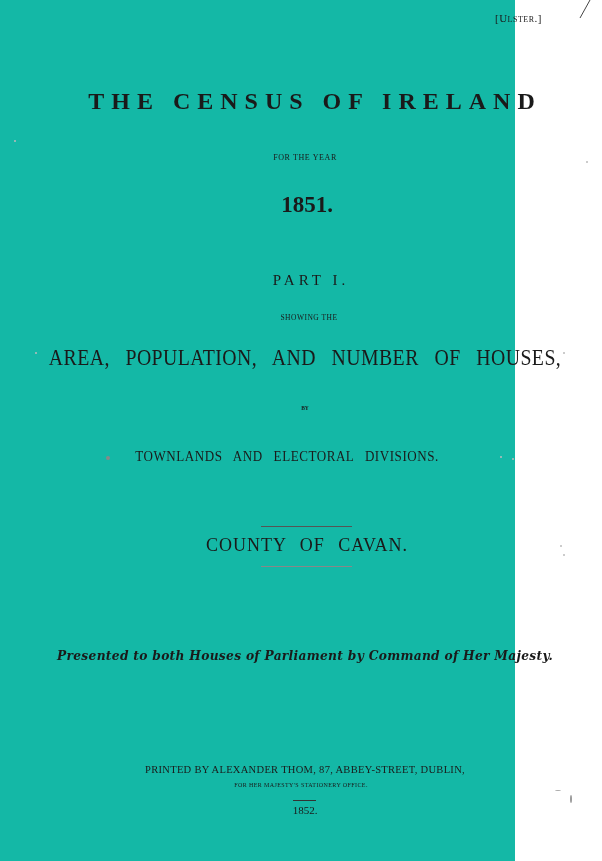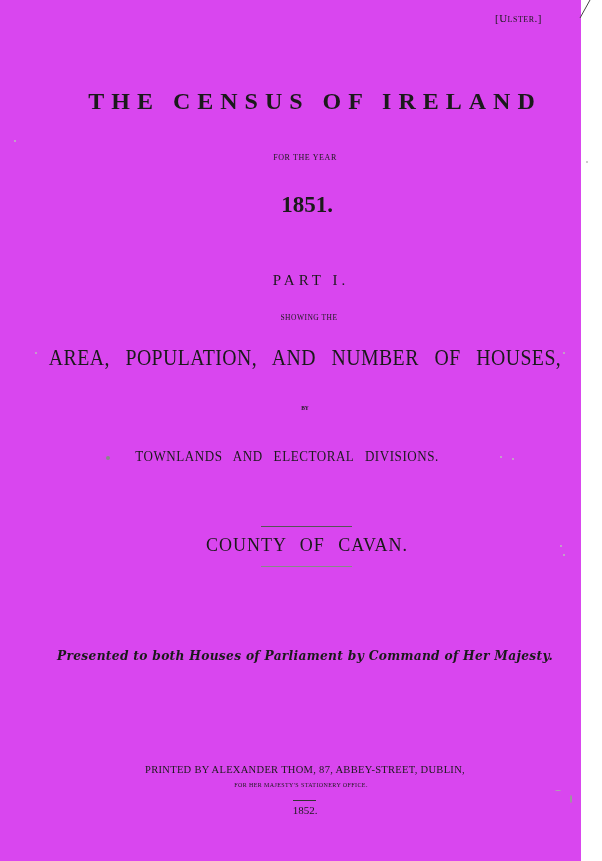--- a/index.html
+++ b/index.html
@@ -11,22 +11,22 @@
       width: 602px;
       height: 861px;
       position: relative;
       overflow: hidden;
       font-family: "Liberation Serif", "DejaVu Serif", serif;
       color: #1a1a1a;
     }
     .page {
       position: absolute;
       left: 0; top: 0;
-      width: 581px; height: 861px;
-      background: #d946ef;
+      width: 515px; height: 861px;
+      background: #14b8a6;
     }
     .line {
       position: absolute;
       left: 0;
       width: 602px;
       text-align: center;
       white-space: nowrap;
     }
     .section-tag {
       position: absolute;

